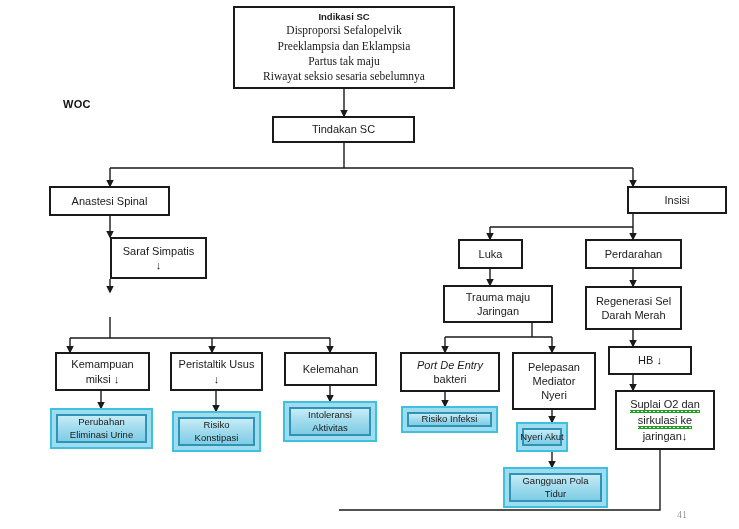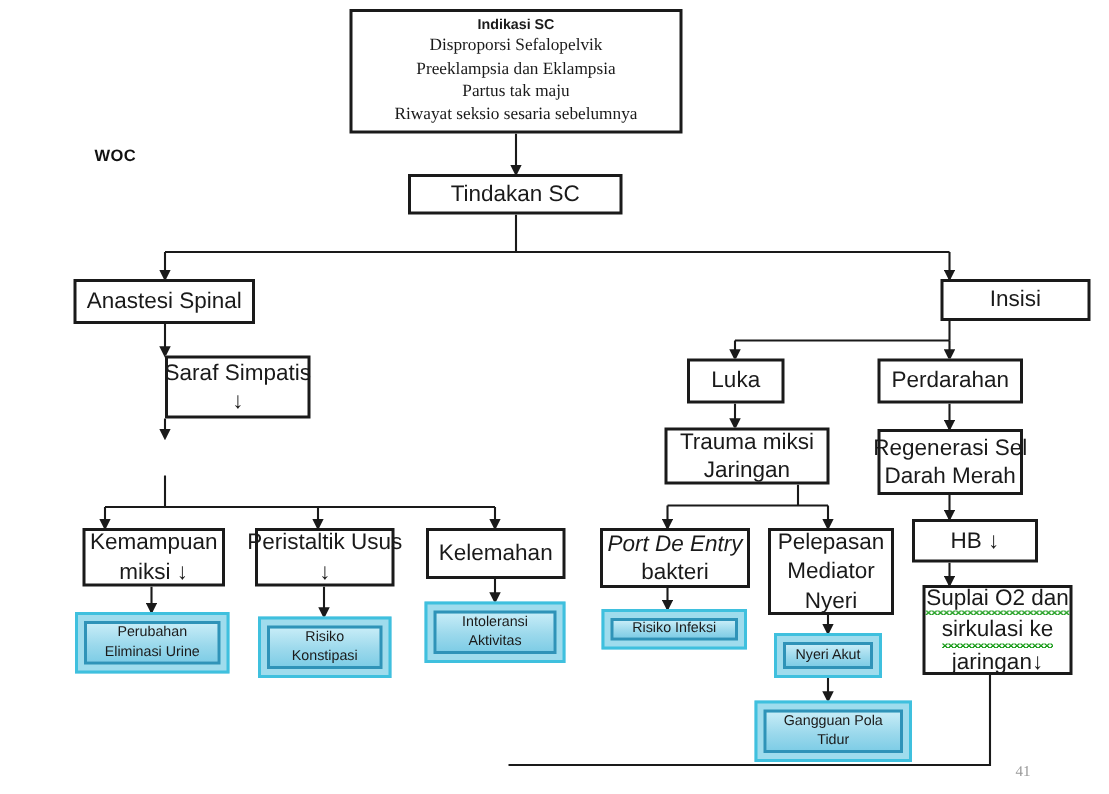--- a/index.html
+++ b/index.html
@@ -29,21 +29,21 @@
     flex-direction: column;
     align-items: center;
     justify-content: center;
     text-align: center;
     color: #1a1a1a;
     line-height: 1.28;
   }
   .node.plain {
     background: #ffffff;
     border: 2px solid #1a1a1a;
-    font-size: 15px;
+    font-size: 11px;
   }
   .node.blue {
     background: #9fdced;
     border: 2px solid #3fc0de;
     padding: 4px;
     font-size: 9.5px;
   }
   .node.blue .inner {
     box-sizing: border-box;
     width: 100%;
@@ -224,21 +224,21 @@
 
   <div class="node plain" style="left:458px; top:239px; width:65px; height:30px;">
     <span class="ln">Luka</span>
   </div>
 
   <div class="node plain" style="left:585px; top:239px; width:97px; height:30px;">
     <span class="ln">Perdarahan</span>
   </div>
 
   <div class="node plain" style="left:443px; top:285px; width:110px; height:38px;">
-    <span class="ln">Trauma miksi</span>
+    <span class="ln">Trauma maju</span>
     <span class="ln">Jaringan</span>
   </div>
 
   <div class="node plain" style="left:400px; top:352px; width:100px; height:40px;">
     <span class="ln italic">Port De Entry</span>
     <span class="ln">bakteri</span>
   </div>
 
   <div class="node plain" style="left:585px; top:286px; width:97px; height:44px;">
     <span class="ln">Regenerasi Sel</span>
@@ -254,21 +254,21 @@
   <div class="node plain" style="left:608px; top:346px; width:84px; height:29px;">
     <span class="ln">HB ↓</span>
   </div>
 
   <div class="node blue" style="left:401px; top:406px; width:97px; height:27px;">
     <div class="inner">
       <span class="ln">Risiko  Infeksi</span>
     </div>
   </div>
 
-  <div class="node blue" style="left:516px; top:422px; width:72px; height:30px;">
+  <div class="node blue" style="left:516px; top:422px; width:52px; height:30px;">
     <div class="inner">
       <span class="ln">Nyeri Akut</span>
     </div>
   </div>
 
   <div class="node plain" style="left:615px; top:390px; width:100px; height:60px;">
     <span class="ln spell">Suplai O2 dan</span>
     <span class="ln spell">sirkulasi ke</span>
     <span class="ln">jaringan↓</span>
   </div>

